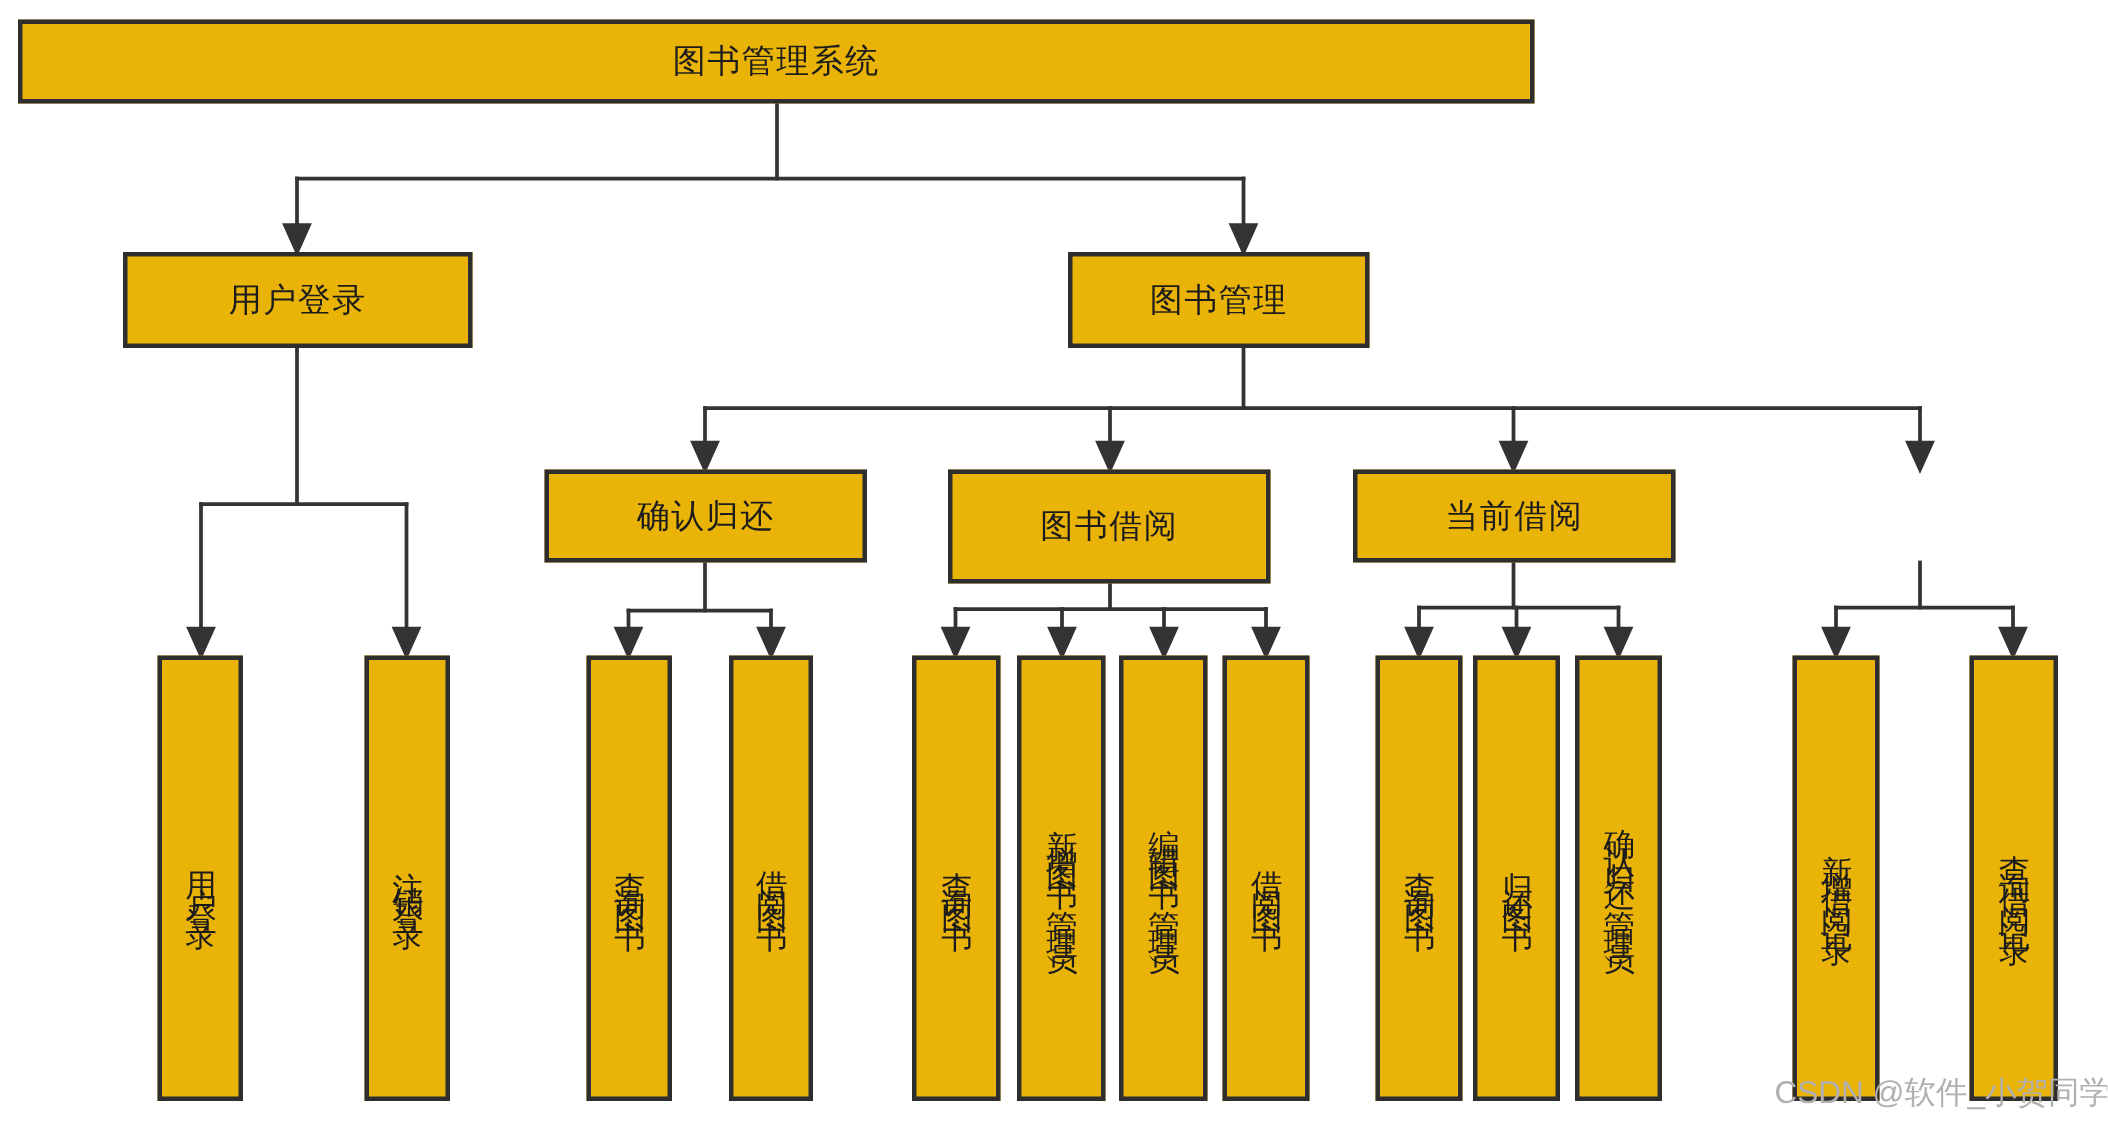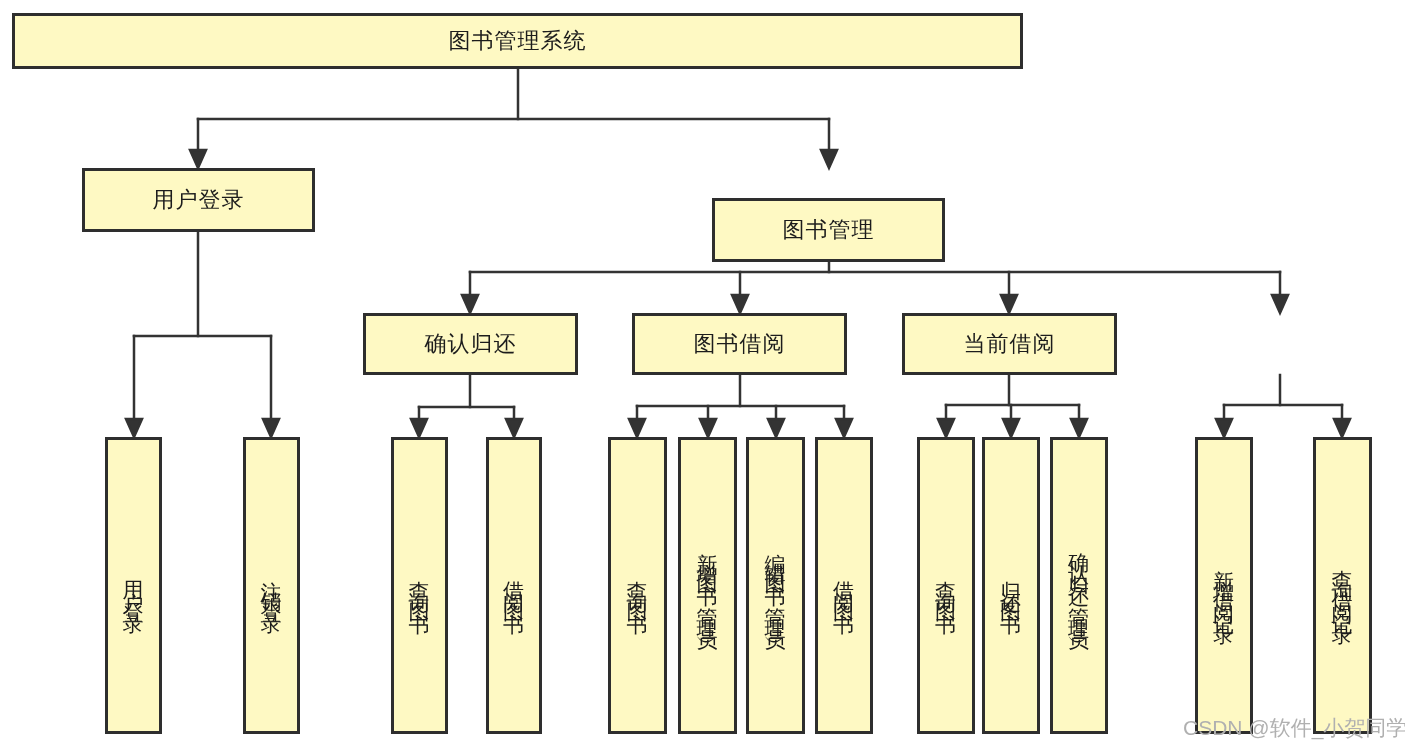--- a/index.html
+++ b/index.html
@@ -13,21 +13,21 @@
   }
   .connectors {
     position: absolute;
     left: 0; top: 0;
     width: 1405px; height: 747px;
   }
   .node {
     position: absolute;
     box-sizing: border-box;
     border: 3px solid #2e2e2e;
-    background: #fef9c3;
+    background: #eab308;
     color: #1c1c1c;
     display: flex;
     align-items: center;
     justify-content: center;
     z-index: 2;
   }
   .h-node {
     font-size: 22px;
     letter-spacing: 1px;
     white-space: nowrap;
@@ -114,24 +114,24 @@
       <line x1="1224" y1="405" x2="1224" y2="420"></line>
       <polygon points="1216,419 1232,419 1224,437"></polygon>
       <line x1="1342" y1="405" x2="1342" y2="420"></line>
       <polygon points="1334,419 1350,419 1342,437"></polygon>
     </g>
   </svg>
 
   <div class="node h-node" style="left:12px; top:13px; width:1011px; height:56px;">图书管理系统</div>
 
   <div class="node h-node" style="left:82px; top:168px; width:233px; height:64px;">用户登录</div>
-  <div class="node h-node" style="left:712px; top:168px; width:233px; height:64px;margin-top:30px;">图书管理</div>
+  <div class="node h-node" style="left:712px; top:168px; width:201px; height:64px;">图书管理</div>
 
   <div class="node h-node" style="left:363px; top:313px; width:215px; height:62px;">确认归还</div>
-  <div class="node h-node" style="left:632px; top:313px; width:215px; height:62px;">图书借阅</div>
+  <div class="node h-node" style="left:632px; top:313px; width:215px; height:76px;">图书借阅</div>
   <div class="node h-node" style="left:902px; top:313px; width:215px; height:62px;">当前借阅</div>
 
   <div class="node v-node" style="left:105px; top:437px; width:57px; height:297px;">用户登录</div>
   <div class="node v-node" style="left:243px; top:437px; width:57px; height:297px;">注销登录</div>
 
   <div class="node v-node" style="left:391px; top:437px; width:57px; height:297px;">查询图书</div>
   <div class="node v-node" style="left:486px; top:437px; width:56px; height:297px;">借阅图书</div>
 
   <div class="node v-node" style="left:608px; top:437px; width:59px; height:297px;">查询图书</div>
   <div class="node v-node" style="left:678px; top:437px; width:59px; height:297px;">新增图书（管理员）</div>

